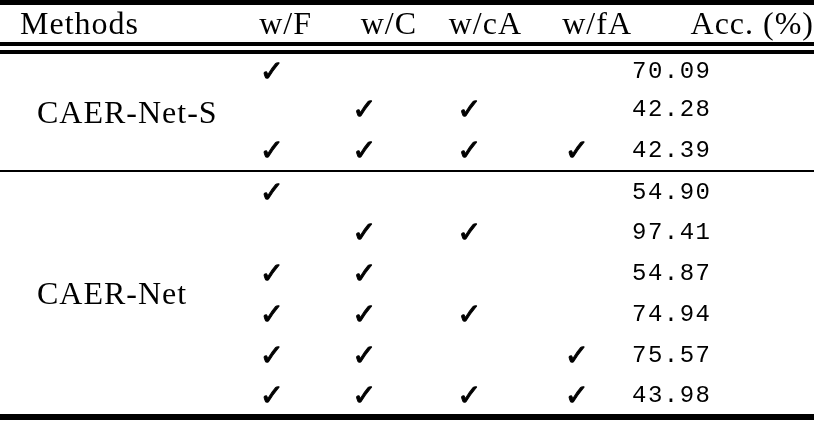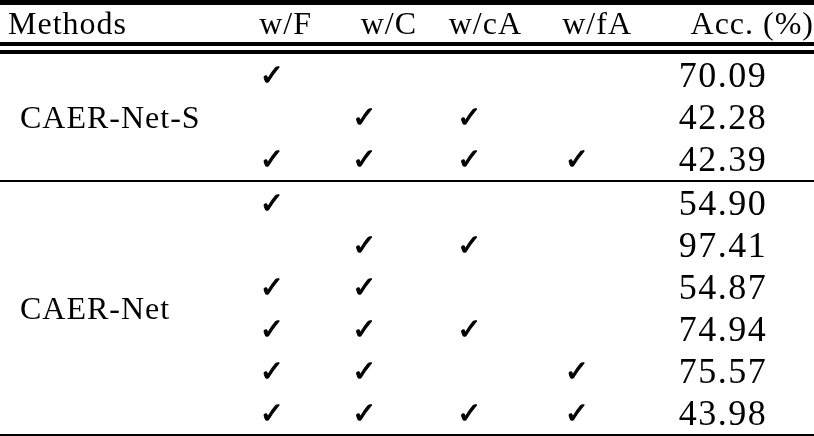--- a/index.html
+++ b/index.html
@@ -37,48 +37,48 @@
     font-weight: normal;
     font-size: 32px;
     letter-spacing: 1px;
     text-align: right;
     padding: 0;
     vertical-align: middle;
     white-space: nowrap;
   }
   th.methods-head {
     text-align: left;
-    padding-left: 8px;
+    padding-left: 20px;
   }
   tbody tr { height: 41px; }
   tbody.group-second { border-top: 2px solid #000000; }
 
   td {
     padding: 0;
     vertical-align: middle;
     white-space: nowrap;
   }
   td.method {
     text-align: left;
-    padding-left: 20px;
+    padding-left: 37px;
     font-size: 32px;
     letter-spacing: 1px;
   }
   td.check {
     text-align: center;
     font-family: "DejaVu Sans", sans-serif;
     font-size: 29px;
     font-weight: bold;
     -webkit-text-stroke: 1px #000000;
     line-height: 1;
   }
   td.acc {
-    text-align: center;
-    font-size: 36px;
+    font-size: 24px;
     letter-spacing: 1.5px;
+    font-family: Liberation Mono, monospace;
   }
 </style>
 </head>
 <body>
 
 <div class="page">
   <table class="results">
     <colgroup>
       <col class="c-method">
         <col class="c-wf">

